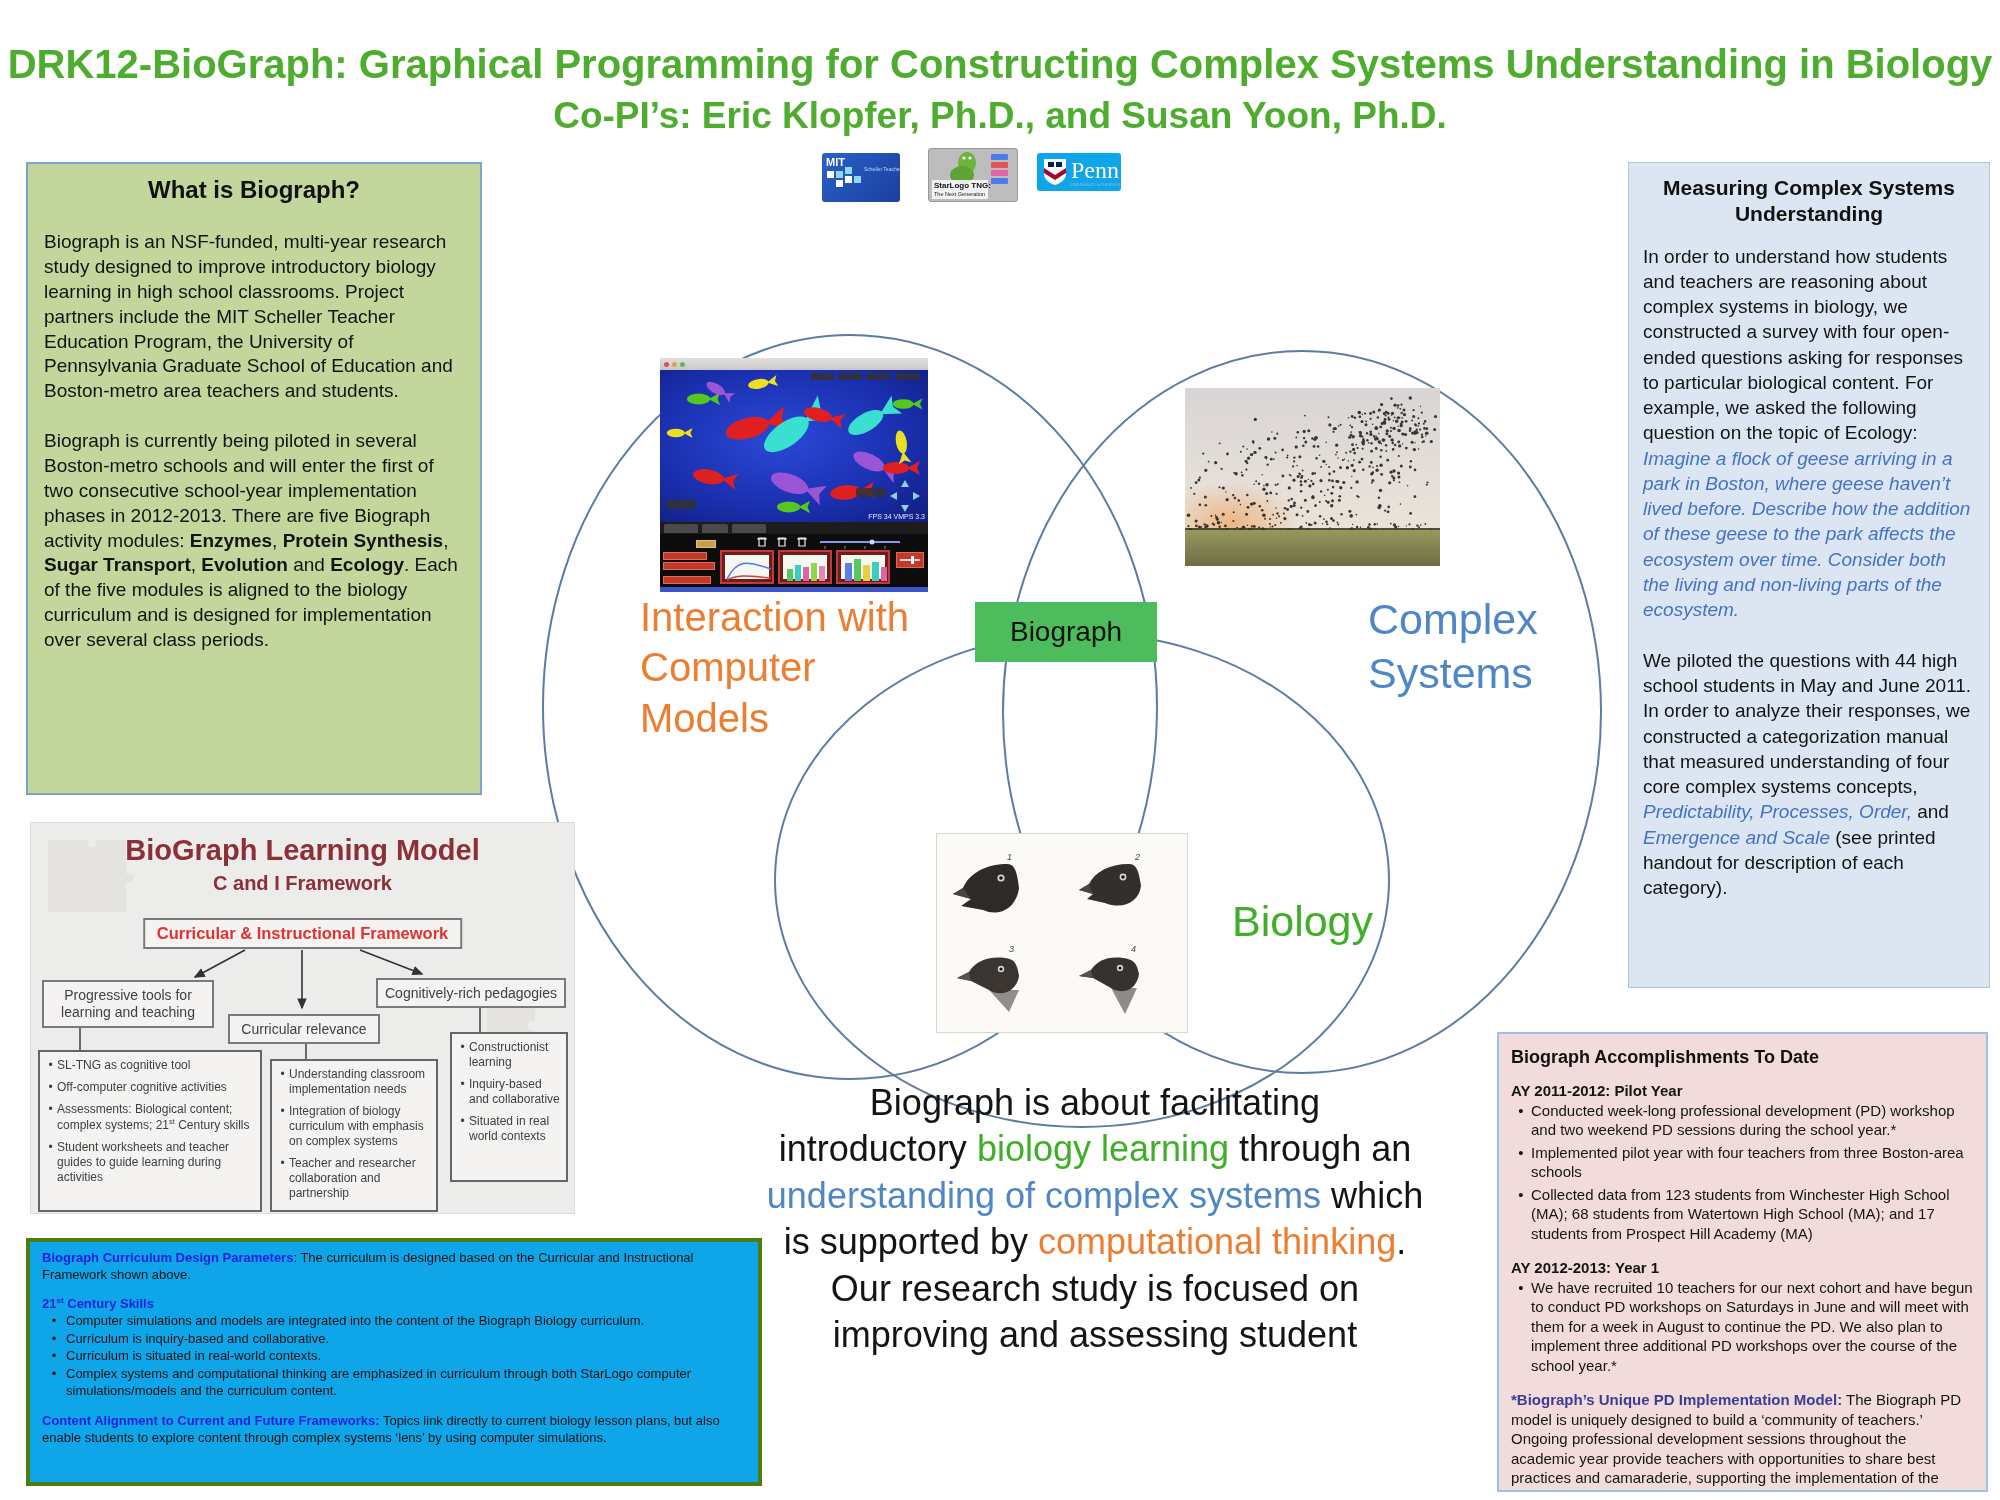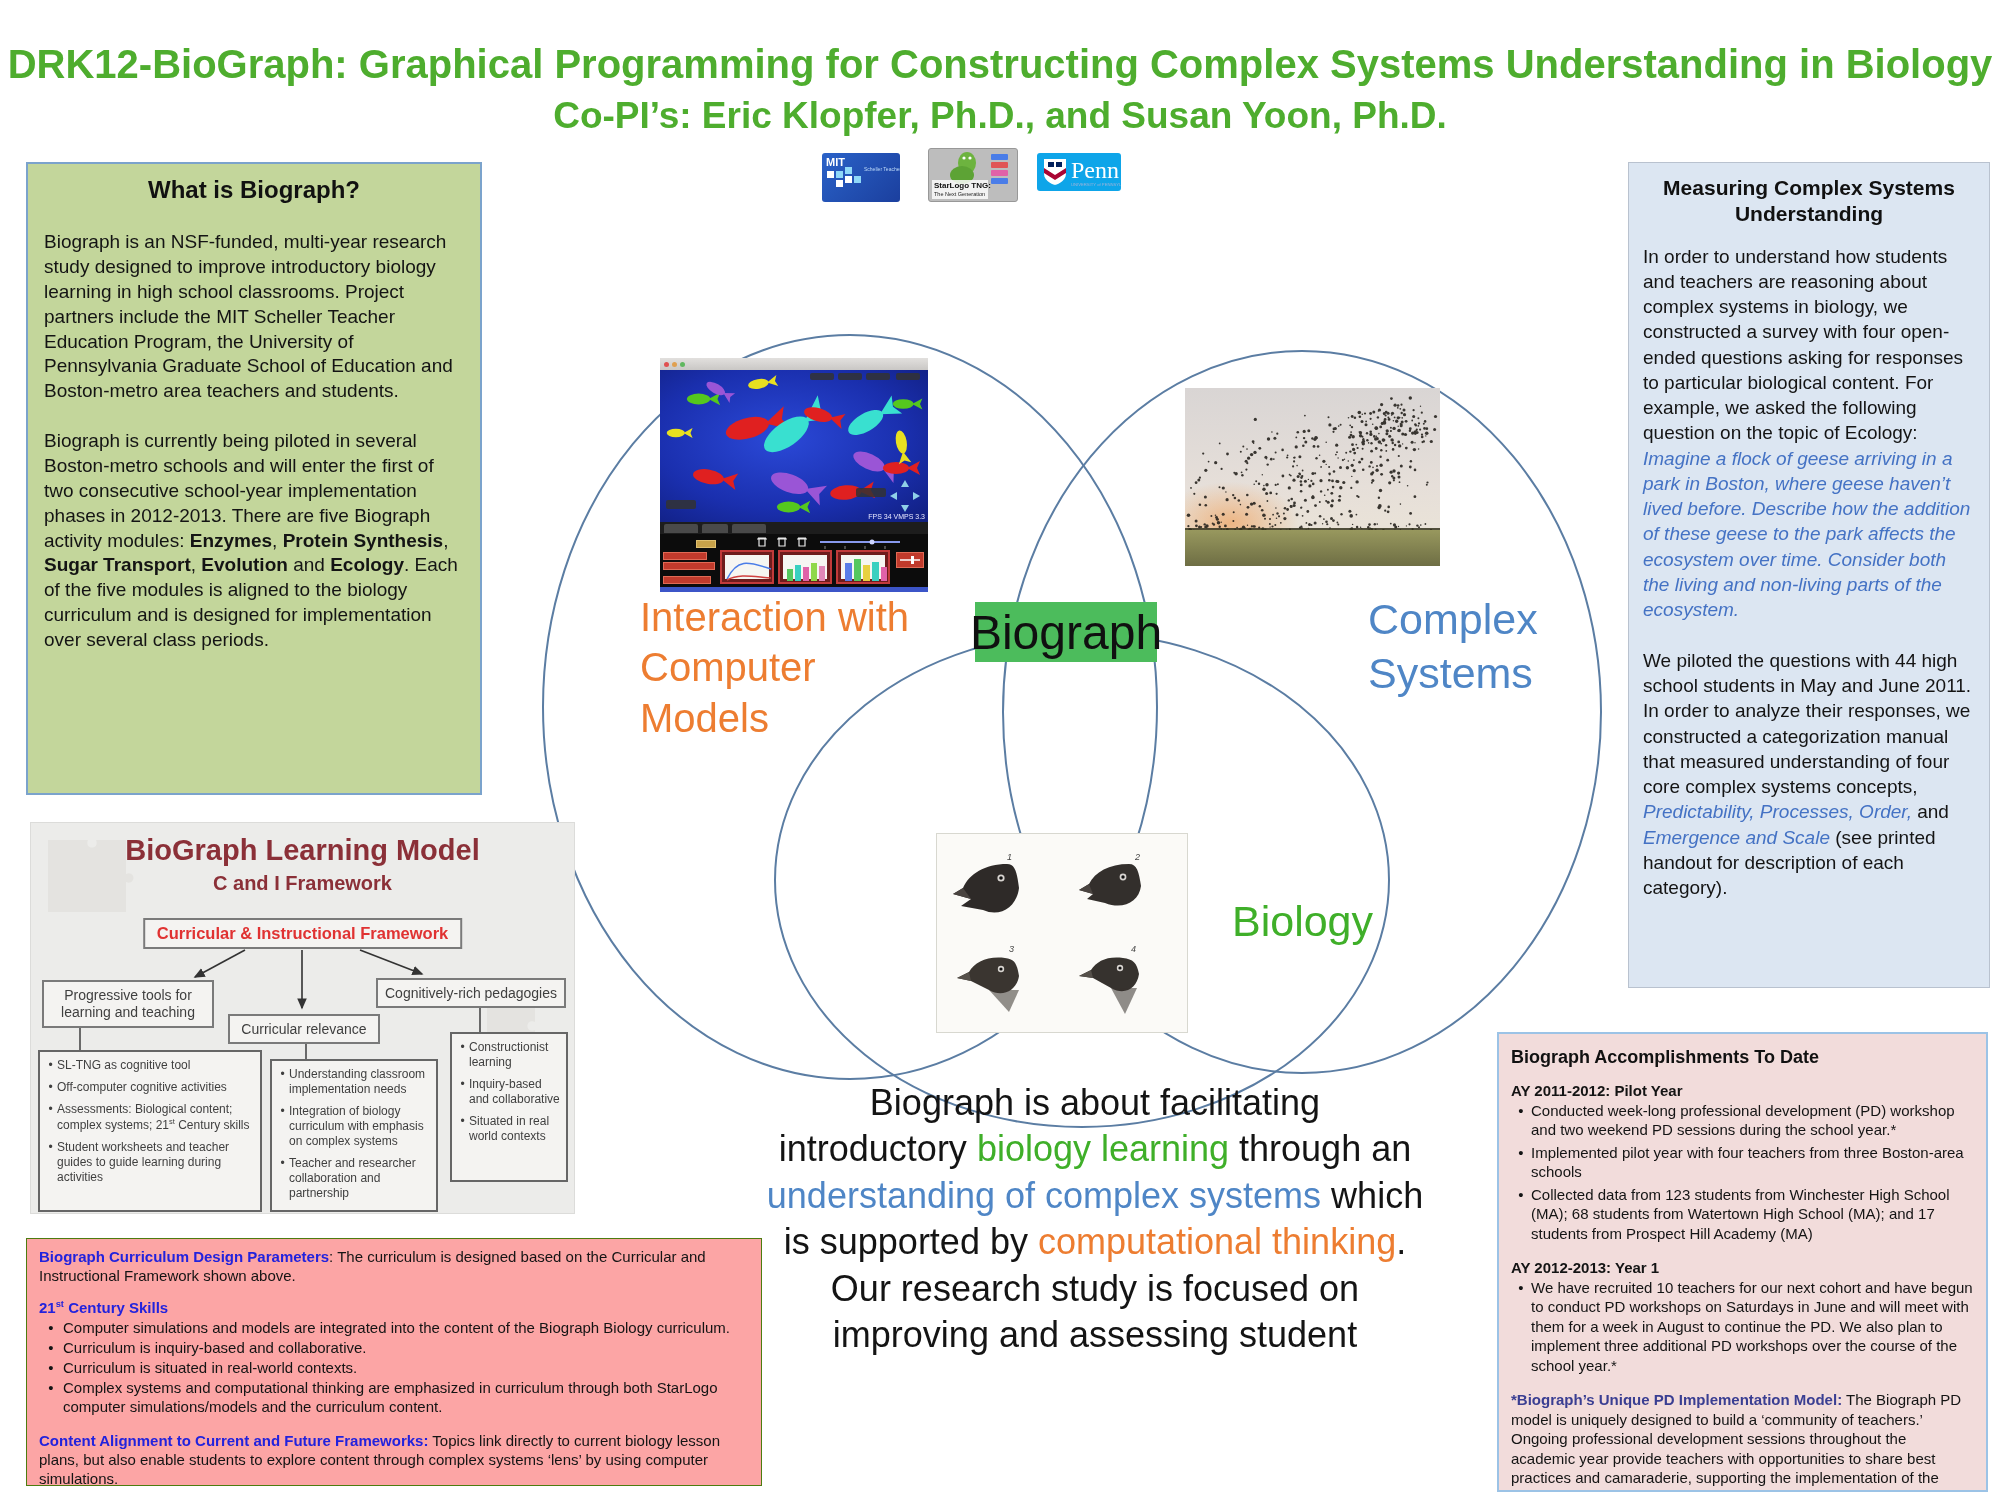--- a/index.html
+++ b/index.html
@@ -62,21 +62,21 @@
 
   
   .vennsvg{left:470px;top:250px;}
   .vlabel{line-height:1.26;font-size:40px;}
   .vlabel div{white-space:nowrap;}
   .label-interaction{left:640px;top:592px;color:#ed7d31;}
   .label-complex{left:1368px;top:592px;color:#4f86c6;font-size:43px;}
   .label-biology{left:1232px;top:894px;color:#3faf29;font-size:43px;}
   .biograph-box{left:975px;top:602px;width:182px;height:60px;background:#4cbc5c;
                 display:flex;align-items:center;justify-content:center;
-                font-size:48px;color:#101010;}
+                font-size:28px;color:#101010;}
 
   
   .sim{left:660px;top:358px;width:268px;height:234px;background:#000;}
   .sim .bar{position:absolute;left:0;top:0;right:0;height:12px;background:linear-gradient(#e2e0de,#c9c7c5);}
   .sim .dot{position:absolute;top:4px;width:5px;height:5px;border-radius:50%;}
   .sim .canvas{position:absolute;left:0;top:12px;right:0;height:152px;
                background:radial-gradient(ellipse at 45% 45%,#2b49d8 0%,#1a2fae 60%,#101e7e 100%);overflow:hidden;}
   .sim .fps{position:absolute;right:3px;bottom:2px;font-size:7px;color:#e8e8ff;}
   .sim .tabbar{position:absolute;left:0;top:164px;right:0;height:12px;background:#1d1d1d;}
   .sim .tab{position:absolute;top:2px;height:9px;background:#4a4a4a;border-radius:2px 2px 0 0;}
@@ -101,22 +101,22 @@
   .logo{overflow:hidden;border-radius:3px;}
   .logo-mit{left:822px;top:153px;width:78px;height:49px;background:linear-gradient(135deg,#2a62c8,#1b3f9e);}
   .logo-starlogo{left:928px;top:148px;width:88px;height:52px;background:#bdbdbd;border:1px solid #989898;}
   .logo-penn{left:1037px;top:153px;width:84px;height:38px;background:#0ea5e9;}
 
   
   .statement{left:640px;top:1080px;width:910px;text-align:center;font-size:36px;
              line-height:1.29;color:#141414;}
 
   
-  .purplebox{left:26px;top:1238px;width:736px;height:248px;background:#fca5a5;border:1px solid #4d7c0f;
-             box-sizing:border-box;padding:8px 12px;font-size:15px;line-height:1.28;color:#141414;overflow:hidden;}
+  .purplebox{left:26px;top:1238px;width:736px;height:248px;background:#0ea5e9;border:4px solid #4d7c0f;
+             box-sizing:border-box;padding:8px 12px;font-size:13px;line-height:1.28;color:#141414;overflow:hidden;}
   .purplebox .gap{height:13px;}
   .purplebox .bullet{width:24px;text-align:center;}
   .purplebox .li{margin-bottom:1px;}
 
   
   .pinkbox{left:1497px;top:1032px;width:491px;height:460px;background:#f2dcdb;border:2px solid #9cc3e6;
            box-sizing:border-box;padding:12px 12px;font-size:15px;line-height:1.3;color:#141414;overflow:hidden;}
   .pinkbox h3{margin:0;font-size:18px;color:#111;}
   .pinkbox .gap{height:12px;}
   .pinkbox .bullet{width:20px;text-align:center;}

